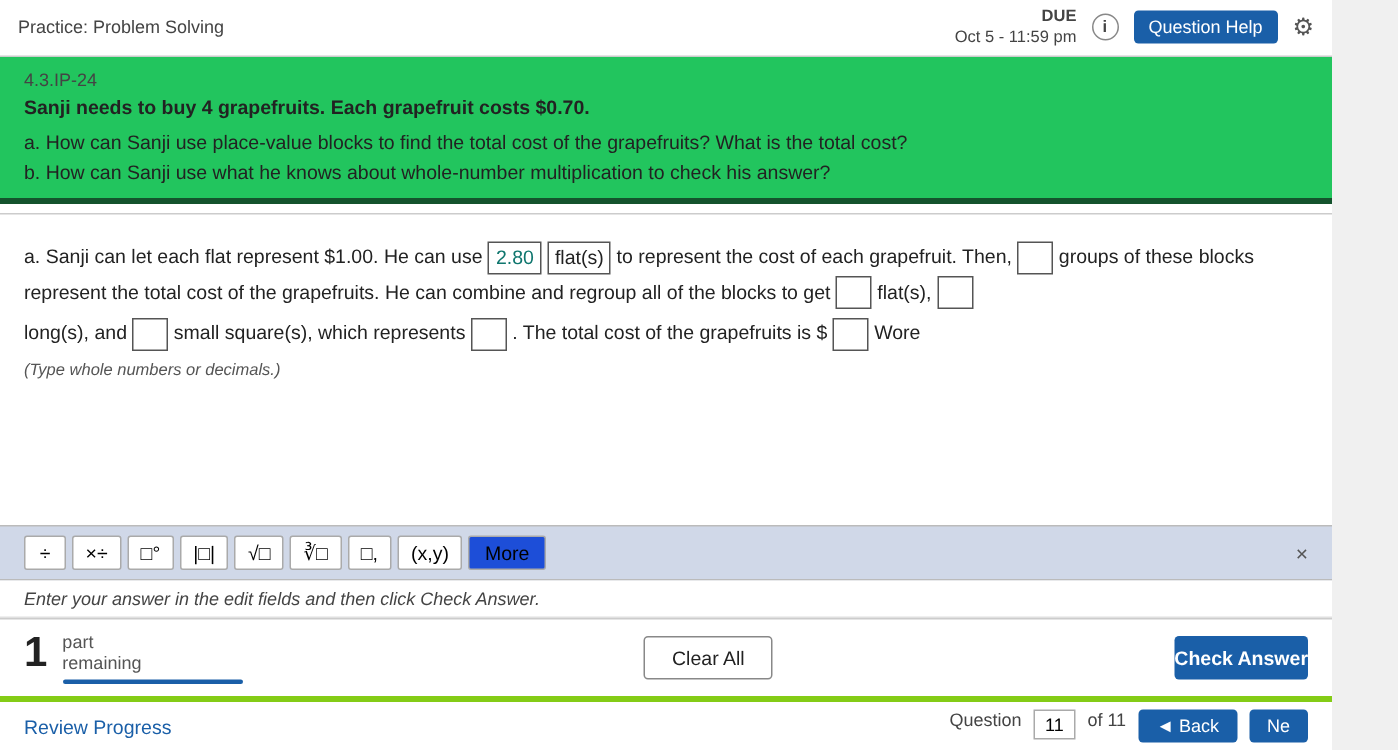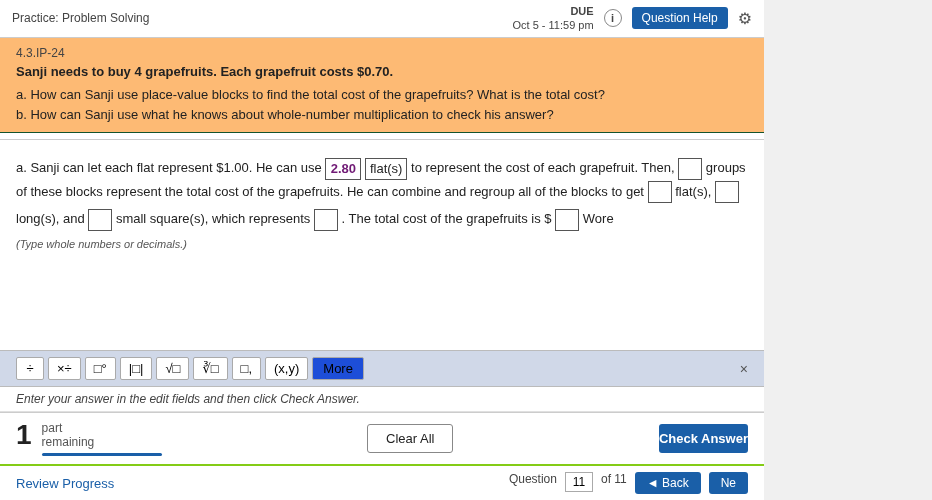--- a/index.html
+++ b/index.html
@@ -6,21 +6,21 @@
     body {
       font-family: Arial, sans-serif;
       background: #f0f0f0;
       width: 932px;
       height: 500px;
       overflow: hidden;
       font-size: 13px;
       color: #222;
     }
     .main-container {
-      width: 764px;
+      width: 888px;
       height: 500px;
       display: flex;
       flex-direction: column;
       background: #fff;
     }
     
     .top-bar {
       background: #fff;
       border-bottom: 1px solid #ccc;
       padding: 4px 12px;
@@ -69,23 +69,23 @@
       cursor: pointer;
       white-space: nowrap;
     }
     .gear-icon {
       font-size: 16px;
       color: #555;
       cursor: pointer;
     }
     
     .problem-header {
-      background: #fdba74;
+      background: #22c55e;
       padding: 8px 16px 6px 16px;
-      border-bottom: 1px solid #14532d;
+      border-bottom: 4px solid #14532d;
     }
     .problem-id {
       font-size: 12px;
       color: #444;
       margin-bottom: 4px;
     }
     .problem-title {
       font-size: 13px;
       font-weight: bold;
       margin-bottom: 6px;
@@ -116,22 +116,22 @@
       height: 22px;
       padding: 1px 4px;
       vertical-align: middle;
       font-size: 13px;
       background: #fff;
       text-align: center;
       line-height: 18px;
     }
     .inline-box.filled {
       background: #fff;
-      color: #701a75;
-      font-weight: bold;
+      color: #0f766e;
+      font-weight: normal;
     }
     .inline-box.small {
       min-width: 24px;
     }
     .hint-text {
       font-size: 11px;
       color: #555;
       font-style: italic;
       margin-top: 2px;
     }
@@ -234,21 +234,21 @@
       border: none;
       border-radius: 3px;
       padding: 7px 0;
       font-size: 13px;
       cursor: pointer;
       font-weight: bold;
     }
     
     .footer-bar {
       background: #fff;
-      border-top: 2px solid #84cc16;
+      border-top: 4px solid #84cc16;
       padding: 5px 16px;
       display: flex;
       align-items: center;
       justify-content: space-between;
       min-height: 36px;
     }
     .review-progress-link {
       color: #1a5fa8;
       font-size: 13px;
       text-decoration: none;

